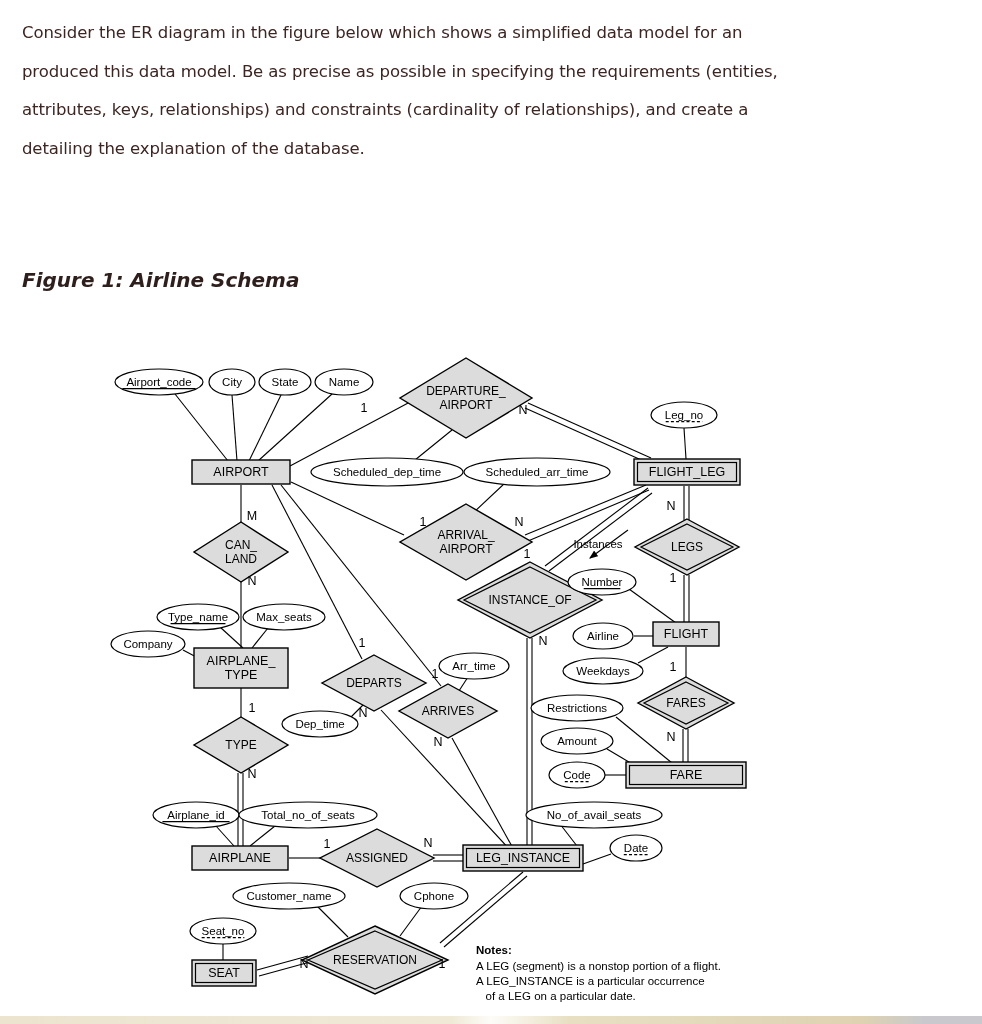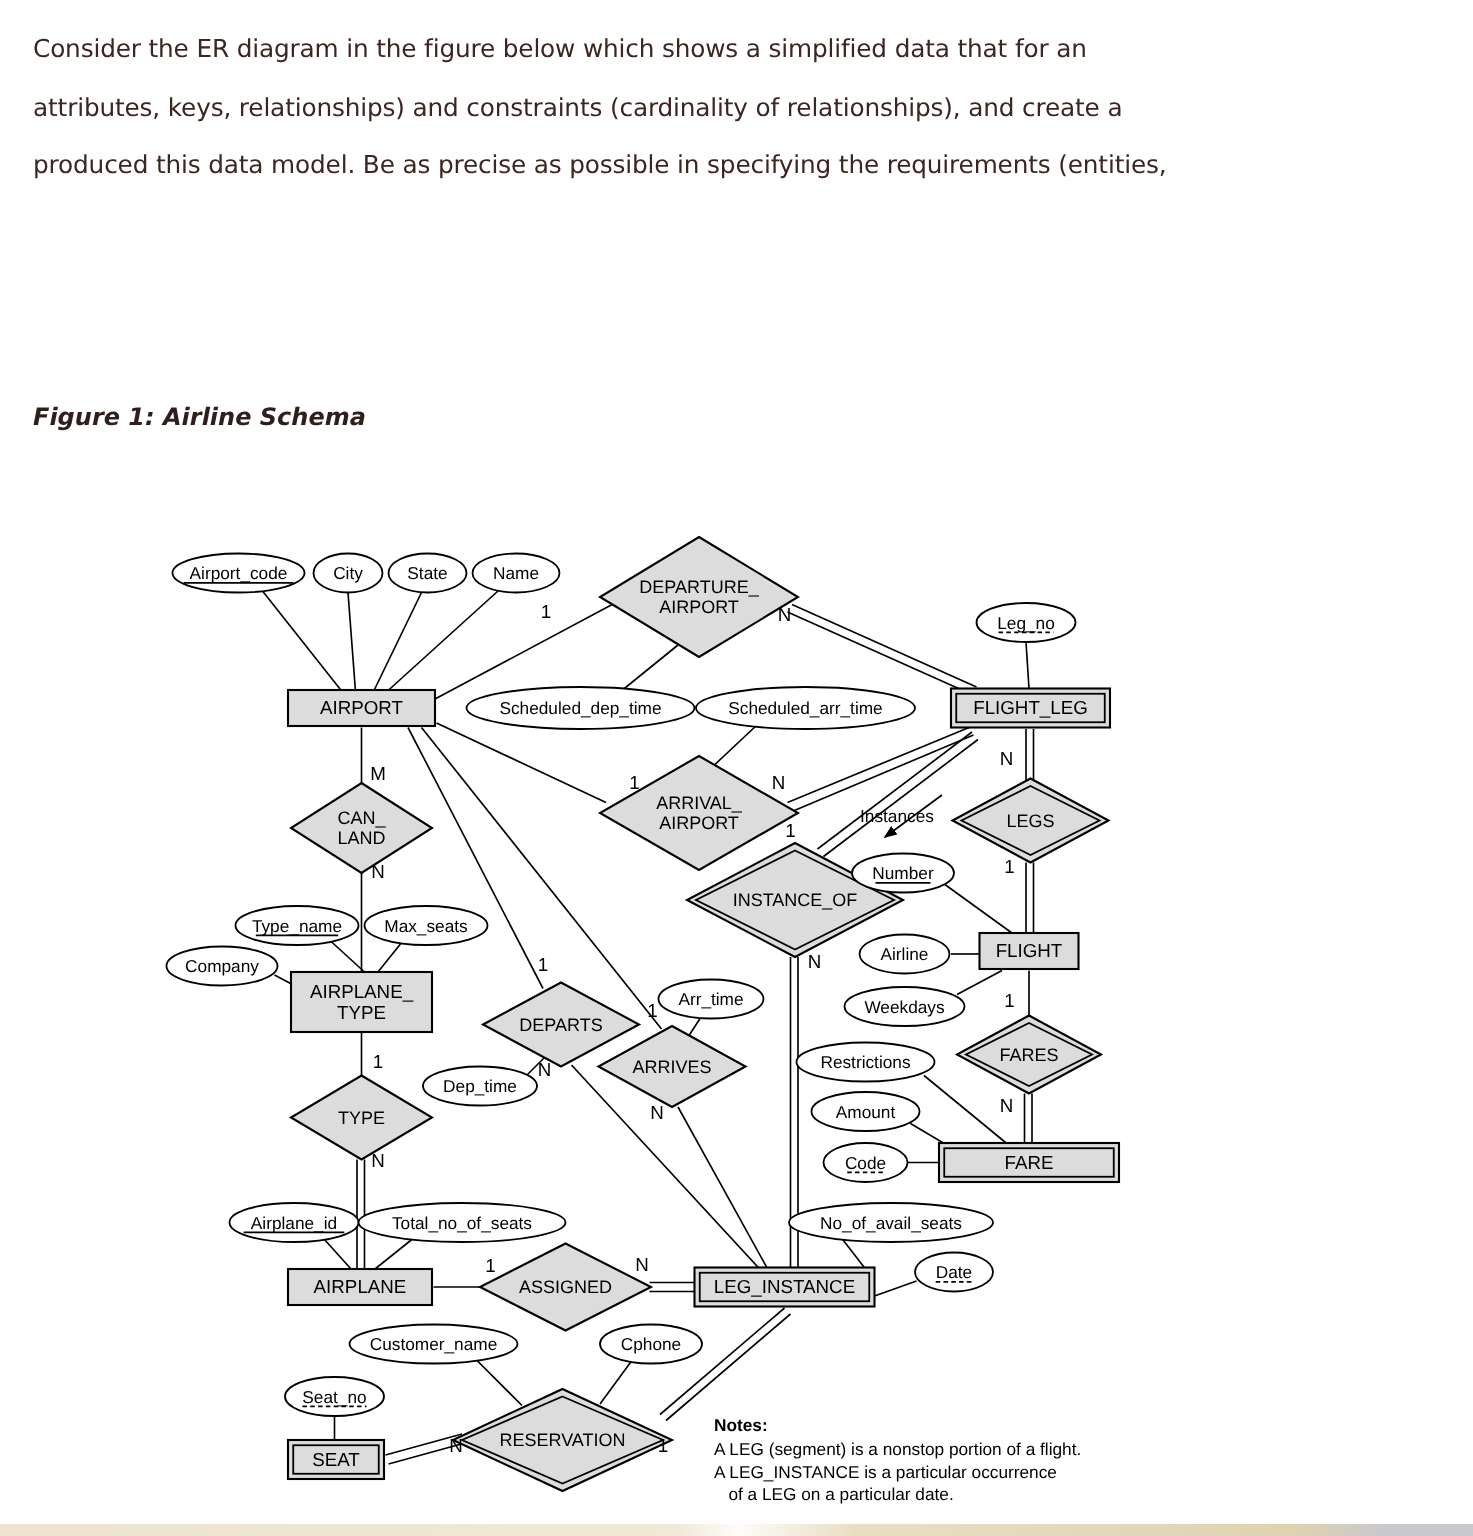--- a/index.html
+++ b/index.html
@@ -28,21 +28,21 @@
     font-size: 16.5px;
     line-height: 38.5px;
     font-family: "DejaVu Sans", sans-serif;
     letter-spacing: -0.1px;
   }
   #figure-caption {
     position: absolute;
     left: 22px;
     top: 268px;
     color: #2f1f1c;
-    font-size: 16px;
+    font-size: 20px;
     font-weight: bold;
     font-style: italic;
     font-family: "DejaVu Sans", sans-serif;
   }
 
   
   #er-diagram {
     position: absolute;
     left: 0;
     top: 330px;
@@ -56,23 +56,24 @@
     position: absolute;
     left: 0; top: 1016px;
     width: 982px; height: 8px;
     background: linear-gradient(90deg,#ece4cf 0%,#efe9d6 46%,#fdfcf8 50%,#e8dfc3 58%,#ded2b2 88%,#c9c9cd 94%,#c9c9cd 100%);
   }
 </style>
 </head>
 <body>
 
 <div id="question">
-  <p>Consider the ER diagram in the figure below which shows a simplified data that for an</p>
+  <p>Consider the ER diagram in the figure below which shows a simplified data model for an</p>
+  <p>produced this data model. Be as precise as possible in specifying the requirements (entities,</p>
   <p>attributes, keys, relationships) and constraints (cardinality of relationships), and create a</p>
-  <p>produced this data model. Be as precise as possible in specifying the requirements (entities,</p>
+  <p>detailing the explanation of the database.</p>
 </div>
 
 <div id="figure-caption">Figure 1: Airline Schema</div>
 
 <div id="er-diagram">
   <svg id="er-svg" width="982" height="680" viewBox="0 0 982 680">
     <defs>
       <marker id="role-arrow" markerWidth="9" markerHeight="9" refX="7" refY="3.2" orient="auto" markerUnits="strokeWidth">
         <path d="M0,0 L8,3.2 L0,6.4 z" fill="#000"></path>
       </marker>

